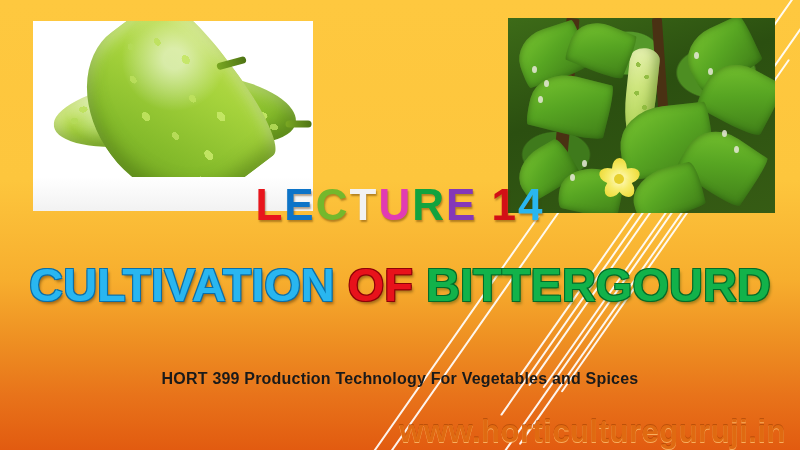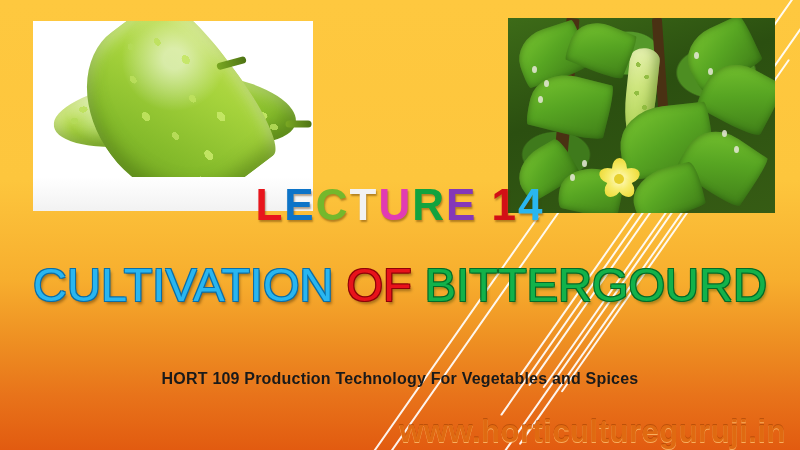--- a/index.html
+++ b/index.html
@@ -122,21 +122,21 @@
   }
   #lecture-line span{
     display:inline-block;
     text-shadow:1px 2px 2px rgba(90,50,0,.45);
   }
 
   
   #title-line{
     position:absolute;left:0;top:261px;width:100%;
     text-align:center;
-    font-size:47px;font-weight:normal;letter-spacing:0px;
+    font-size:47px;font-weight:bold;letter-spacing:0px;
     white-space:pre;line-height:1;
   }
   #title-line span{display:inline-block;}
   .w-cult{
     color:#29B6F0;
     text-shadow:
       -1px -1px 0 #0b6ea8, 1px -1px 0 #0b6ea8,
       -1px  1px 0 #0b6ea8, 1px  1px 0 #0b6ea8,
        2px  3px 3px rgba(60,35,0,.45);
   }
@@ -235,17 +235,17 @@
       <div class="petal" style="transform:rotate(216deg);"></div>
       <div class="petal" style="transform:rotate(288deg);"></div>
       <div class="core"></div>
     </div>
   </div>
 
   <div id="lecture-line"><span style="color: rgb(232, 21, 28);">L</span><span style="color: rgb(13, 116, 200);">E</span><span style="color: rgb(117, 184, 44);">C</span><span style="color: rgb(242, 242, 242);">T</span><span style="color: rgb(226, 59, 179);">U</span><span style="color: rgb(18, 163, 63);">R</span><span style="color: rgb(132, 56, 184);">E</span><span style="color: rgb(255, 255, 255);">&nbsp;</span><span style="color: rgb(210, 15, 22);">1</span><span style="color: rgb(41, 182, 240);">4</span></div>
 
   <div id="title-line"><span class="w-cult">CULTIVATION</span><span class="w-cult">&nbsp;</span><span class="w-of">OF</span><span class="w-of">&nbsp;</span><span class="w-bg">BITTERGOURD</span></div>
 
-  <div id="subtitle">HORT 109 Production Technology For Vegetables and Spices</div>
+  <div id="subtitle">HORT 399 Production Technology For Vegetables and Spices</div>
 
   <div id="watermark">www.horticultureguruji.in</div>
 
 </div>
 
 </body></html>

